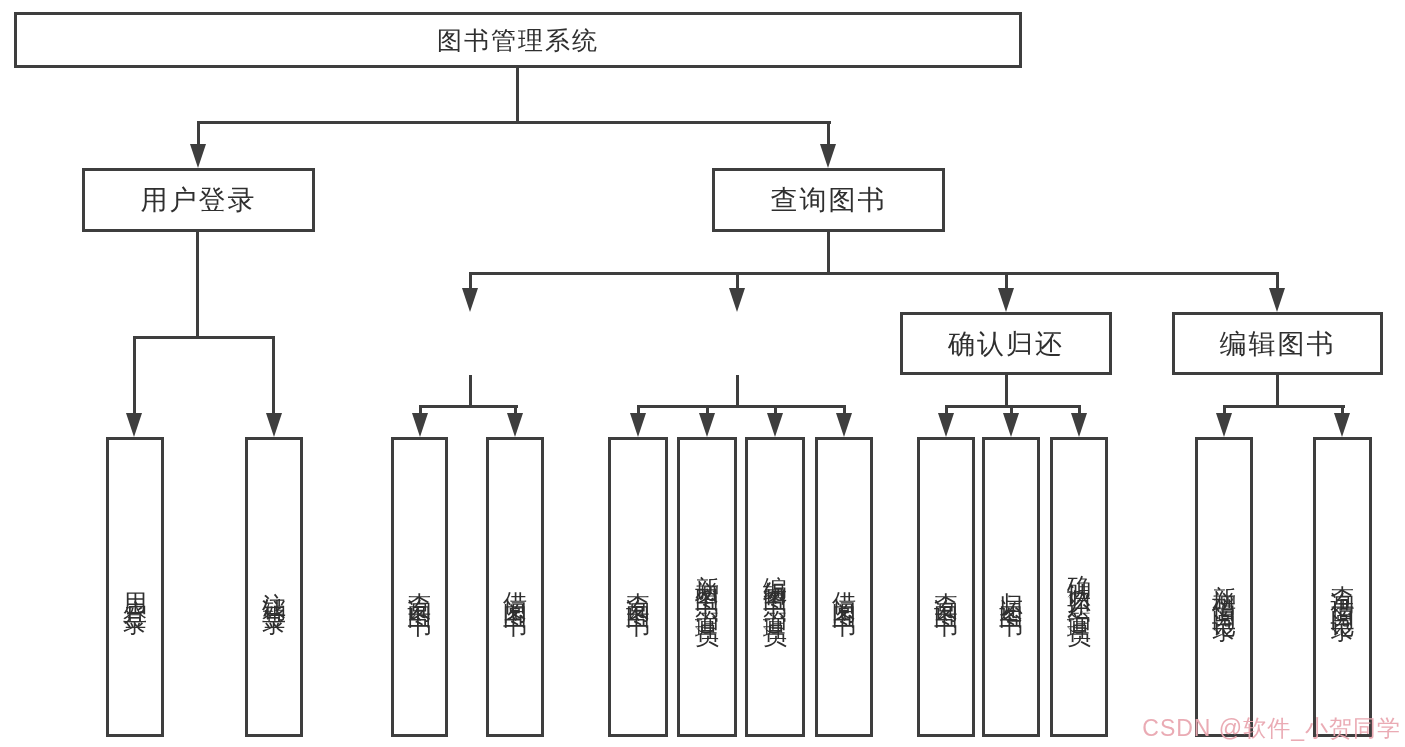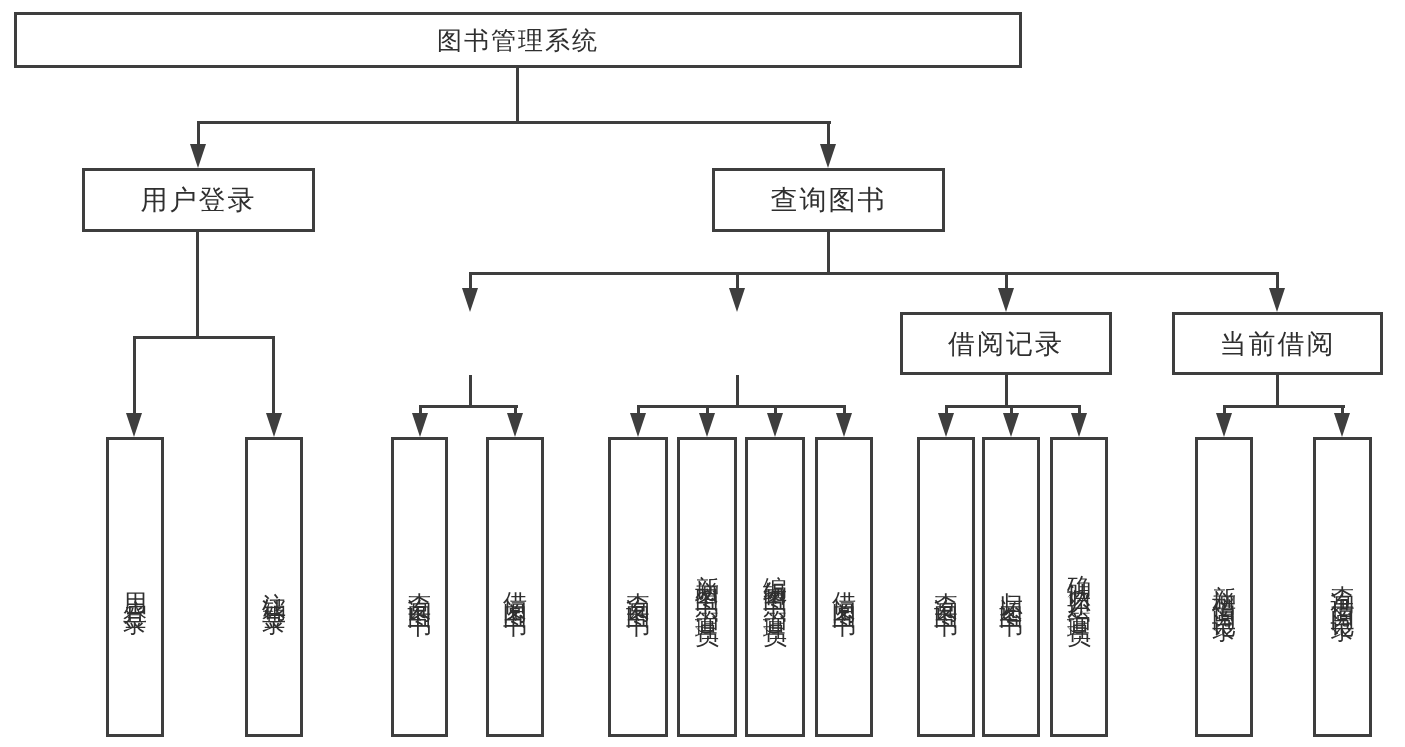--- a/index.html
+++ b/index.html
@@ -42,24 +42,24 @@
   </div>
 
   <div class="box" style="left:82px;top:168px;width:233px;height:64px;">
     <span class="hlabel">用户登录</span>
   </div>
   <div class="box" style="left:712px;top:168px;width:233px;height:64px;">
     <span class="hlabel">查询图书</span>
   </div>
 
   <div class="box" style="left:900px;top:312px;width:212px;height:63px;">
-    <span class="hlabel">借阅记录</span>
+    <span class="hlabel">确认归还</span>
   </div>
   <div class="box" style="left:1172px;top:312px;width:211px;height:63px;">
-    <span class="hlabel">当前借阅</span>
+    <span class="hlabel">编辑图书</span>
   </div>
 
   <div class="box leaf" style="left:106px;width:58px;">
     <span class="vtext">用户登录</span>
   </div>
   <div class="box leaf" style="left:245px;width:58px;">
     <span class="vtext">注销登录</span>
   </div>
 
   <div class="box leaf" style="left:391px;width:57px;">
@@ -151,14 +151,15 @@
   <div class="tri" style="left:1003px;top:413px;"></div>
   <div class="tri" style="left:1071px;top:413px;"></div>
 
   <div class="vline" style="left:1276px;top:375px;height:33px;"></div>
   <div class="hline" style="left:1223px;top:405px;width:122px;"></div>
   <div class="vline" style="left:1223px;top:405px;height:11px;"></div>
   <div class="vline" style="left:1341px;top:405px;height:11px;"></div>
   <div class="tri" style="left:1216px;top:413px;"></div>
   <div class="tri" style="left:1334px;top:413px;"></div>
 
+  <div class="watermark">CSDN @软件_小贺同学</div>
 
 </div>
 
 </body></html>

